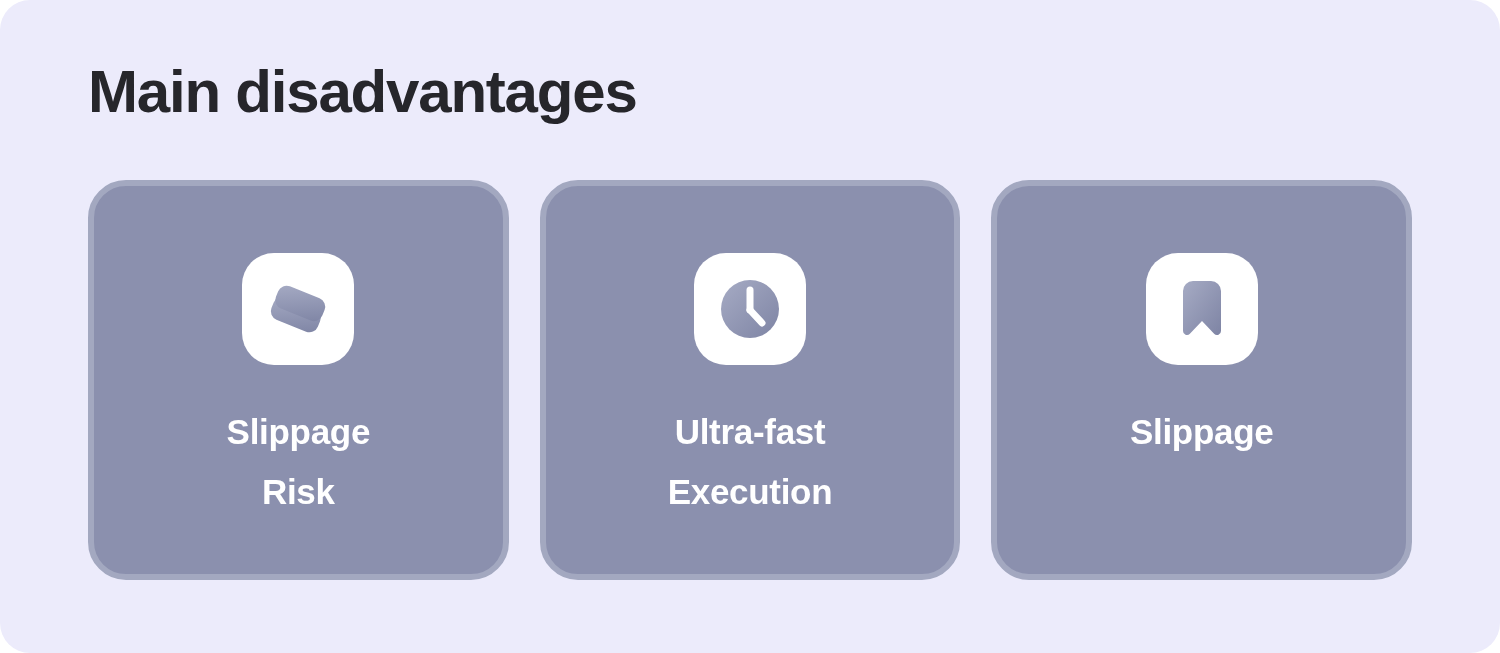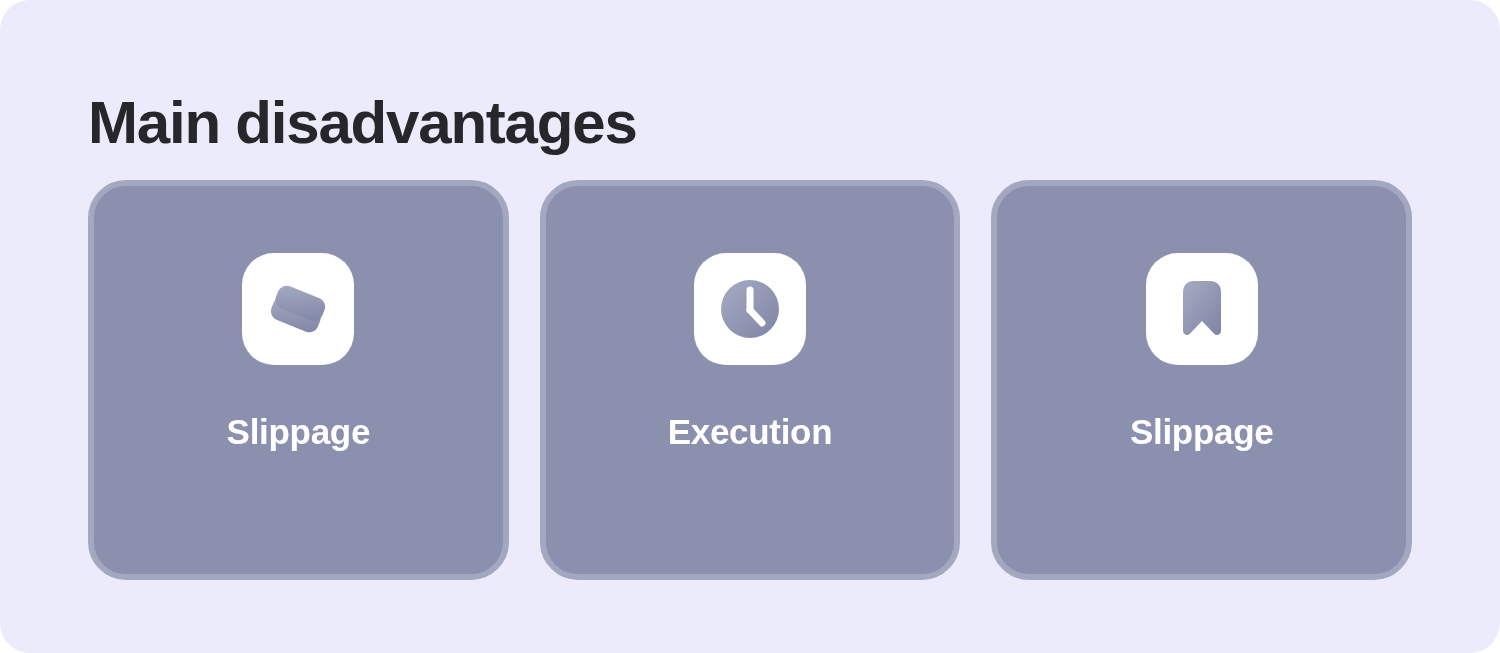--- a/index.html
+++ b/index.html
@@ -27,21 +27,20 @@
   #page-title {
     position: absolute;
     left: 88px;
     top: 57px;
     font-size: 60px;
     font-weight: 700;
     letter-spacing: -1.2px;
     color: #26262b;
     line-height: 1.15;
     white-space: nowrap;
-    margin-top: 31px;
   }
 
   #cards {
     position: absolute;
     left: 88px;
     top: 180px;
     width: 1324px;
     height: 400px;
     display: flex;
     flex-direction: row;
@@ -115,40 +114,42 @@
             </defs>
             <g transform="rotate(22 37 37)">
               <rect x="12" y="31" width="50" height="24" rx="9" fill="url(#gradLayers)"></rect>
               <rect x="12" y="19" width="50" height="24" rx="9" fill="url(#gradLayers)"></rect>
             </g>
           </svg>
         </span>
       </div>
       <div class="card-label">
         <span class="line">Slippage</span>
+        <span class="line">Risk</span>
       </div>
     </div>
 
     <div class="card">
       <div class="icon-tile">
         <span>
           <svg width="74" height="74" viewBox="0 0 74 74" aria-hidden="true">
             <defs>
               <linearGradient id="gradClock" x1="0" y1="0" x2="1" y2="1">
                 <stop offset="0%" stop-color="#a6abc4"></stop>
                 <stop offset="100%" stop-color="#7e84a4"></stop>
               </linearGradient>
             </defs>
             <circle cx="37" cy="37" r="29" fill="url(#gradClock)"></circle>
             <path d="M37 18 L37 38" stroke="#ffffff" stroke-width="7" stroke-linecap="round" fill="none"></path>
             <path d="M37 38 L49 51" stroke="#ffffff" stroke-width="7" stroke-linecap="round" fill="none"></path>
           </svg>
         </span>
       </div>
       <div class="card-label">
+        <span class="line">Ultra-fast</span>
         <span class="line">Execution</span>
       </div>
     </div>
 
     <div class="card">
       <div class="icon-tile">
         <span>
           <svg width="74" height="74" viewBox="0 0 74 74" aria-hidden="true">
             <defs>
               <linearGradient id="gradBookmark" x1="0" y1="0" x2="1" y2="1">

